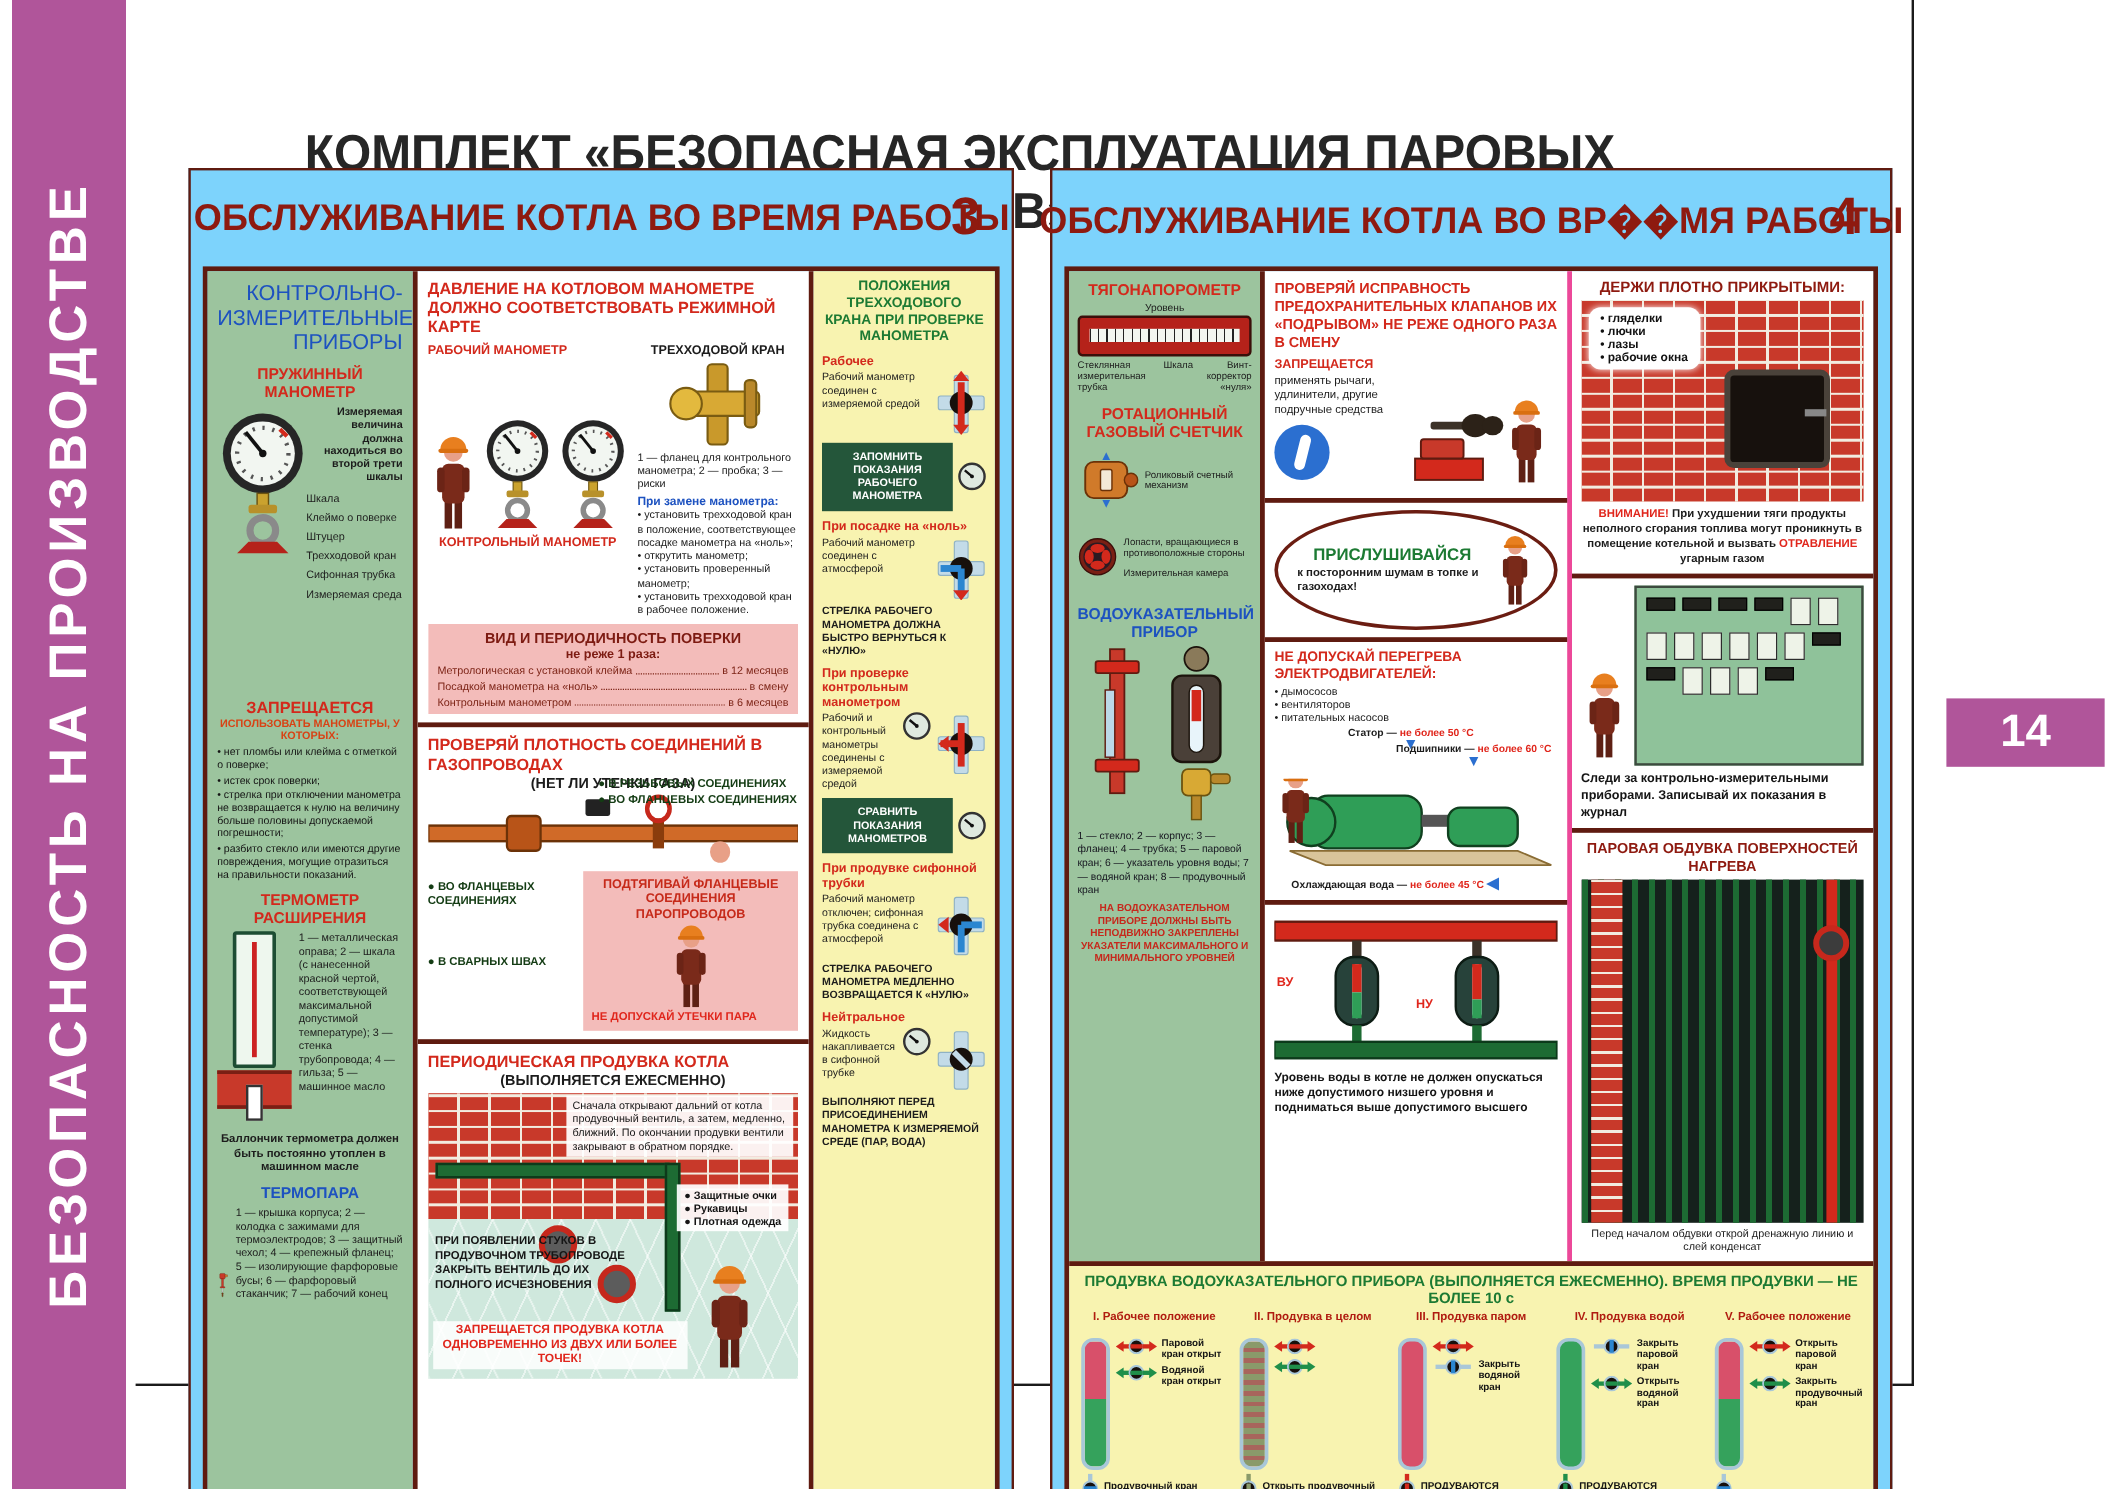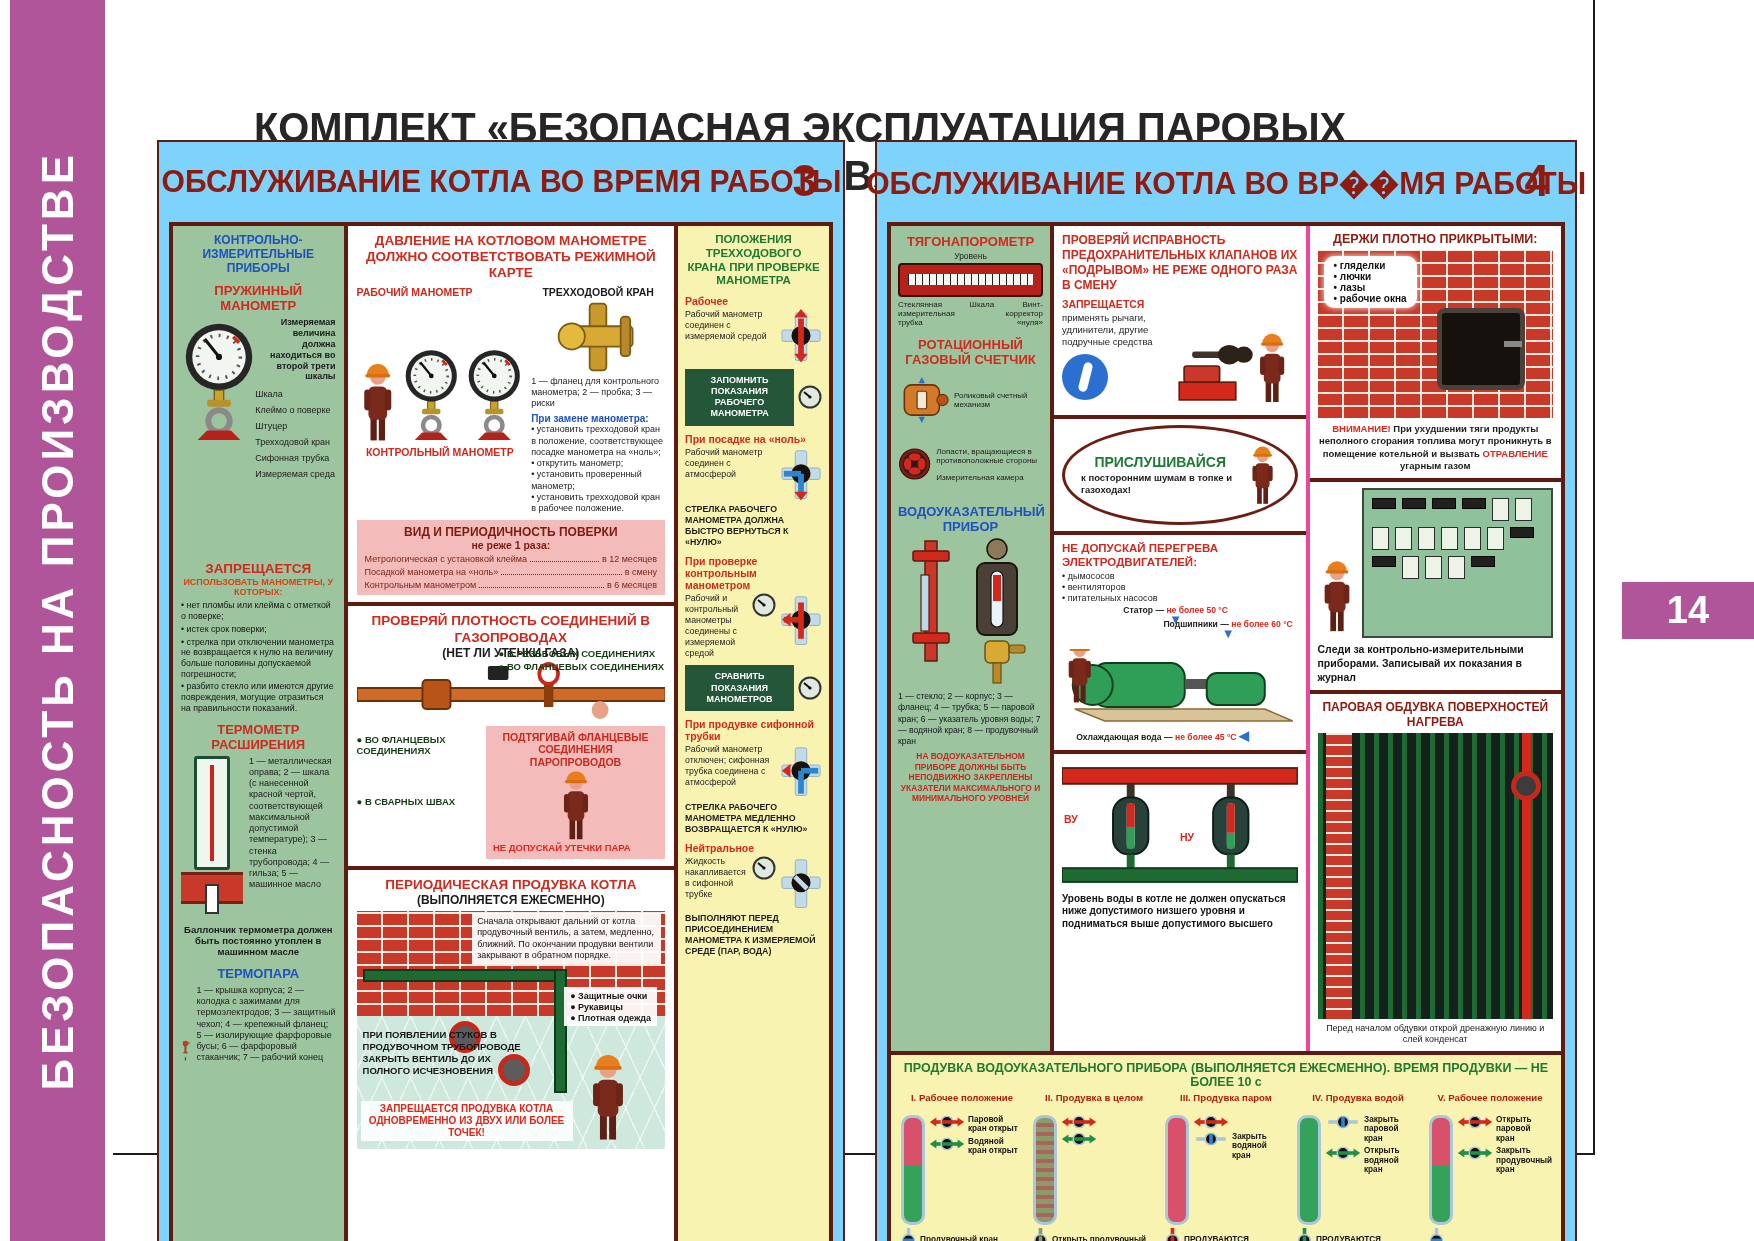--- a/index.html
+++ b/index.html
@@ -35,21 +35,21 @@
   .p4-r{width:38%;display:flex;flex-direction:column;background:#fff;}
   .blowdown{height:225px;border-top:4px solid #5f1b10;background:#f8f3b0;padding:6px 10px;box-sizing:border-box;}
   
   .t-red{color:#d3291c;font-weight:bold;}
   .t-blue{color:#1d52c0;font-weight:bold;}
   .t-green{color:#1c7a33;font-weight:800;}
   .center{text-align:center;}
   .tiny{font-size:9px;line-height:1.25;color:#1c1c1c;}
   
   .p3-g{padding:8px 8px;}
-  .g-title{font-size:12px;font-weight:700;color:#1d52c0;text-align:center;line-height:1.15;}
+  .g-title{font-size:18px;font-weight:400;color:#1d52c0;text-align:right;line-height:1.15;}
   .g-sub{font-size:13px;text-align:center;margin-top:8px;}
   .g-figrow{position:relative;height:238px;margin-top:4px;}
   .g-gauge{position:absolute;left:0;top:4px;}
   .g-note{position:absolute;right:0;top:0;width:50%;font-size:9px;font-weight:bold;color:#1c1c1c;text-align:right;line-height:1.2;}
   .g-labels{position:absolute;right:0;top:72px;width:52%;display:flex;flex-direction:column;gap:6px;}
   .g-labels div{font-size:9px;color:#1c1c1c;border-bottom:0;}
   .forb-t{font-size:13.5px;text-align:center;margin-top:6px;}
   .forb-s{font-size:9px;color:#d84315;font-weight:bold;text-align:center;margin-top:1px;}
   .forb-items{margin-top:3px;display:flex;flex-direction:column;gap:2px;}
   .forb-items div{font-size:8.8px;line-height:1.22;color:#141414;}
@@ -59,21 +59,21 @@
   .thermo-tube{width:30px;height:108px;border:3px solid #1d4d33;background:#eef7ee;margin:0 auto;position:relative;border-radius:3px;}
   .thermo-merc{position:absolute;left:50%;top:6px;bottom:6px;width:4px;background:#c22;transform:translateX(-50%);}
   .thermo-pipe{height:26px;background:#c8392a;border-top:3px solid #7a1f14;border-bottom:3px solid #7a1f14;margin-top:2px;}
   .thermo-bulb{width:10px;height:26px;background:#fff;border:2px solid #333;margin:-20px auto 0;position:relative;}
   .th-note{font-size:9.5px;font-weight:bold;color:#1c1c1c;text-align:center;margin-top:10px;line-height:1.2;}
   .tc-row{display:flex;gap:6px;margin-top:4px;}
   
   .sec{padding:7px 9px;box-sizing:border-box;}
   .s1{border-bottom:4px solid #5f1b10;}
   .s2{border-bottom:4px solid #5f1b10;position:relative;}
-  .m-h1{font-size:13.5px;font-weight:800;color:#d3291c;text-align:center;line-height:1.2;}
+  .m-h1{font-size:13.5px;font-weight:800;color:#d3291c;line-height:1.2;}
   .m-h2{font-size:12px;font-weight:800;color:#1c1c1c;text-align:center;}
   .s1-row{display:flex;gap:8px;margin-top:4px;}
   .s1-left{width:54%;}
   .s1-right{width:46%;}
   .lbl-red{font-size:10.5px;font-weight:bold;color:#d3291c;}
   .lbl-dark{font-size:10.5px;font-weight:bold;color:#1c1c1c;text-align:center;}
   .s1-fig{display:flex;align-items:flex-end;gap:4px;height:148px;}
   .blue-t{font-size:10px;font-weight:bold;color:#1d52c0;margin-top:4px;}
   .pinkbox{background:#f3bcba;margin-top:6px;padding:5px 8px;}
   .pb-t{font-size:12px;font-weight:800;color:#7d1b12;text-align:center;}

